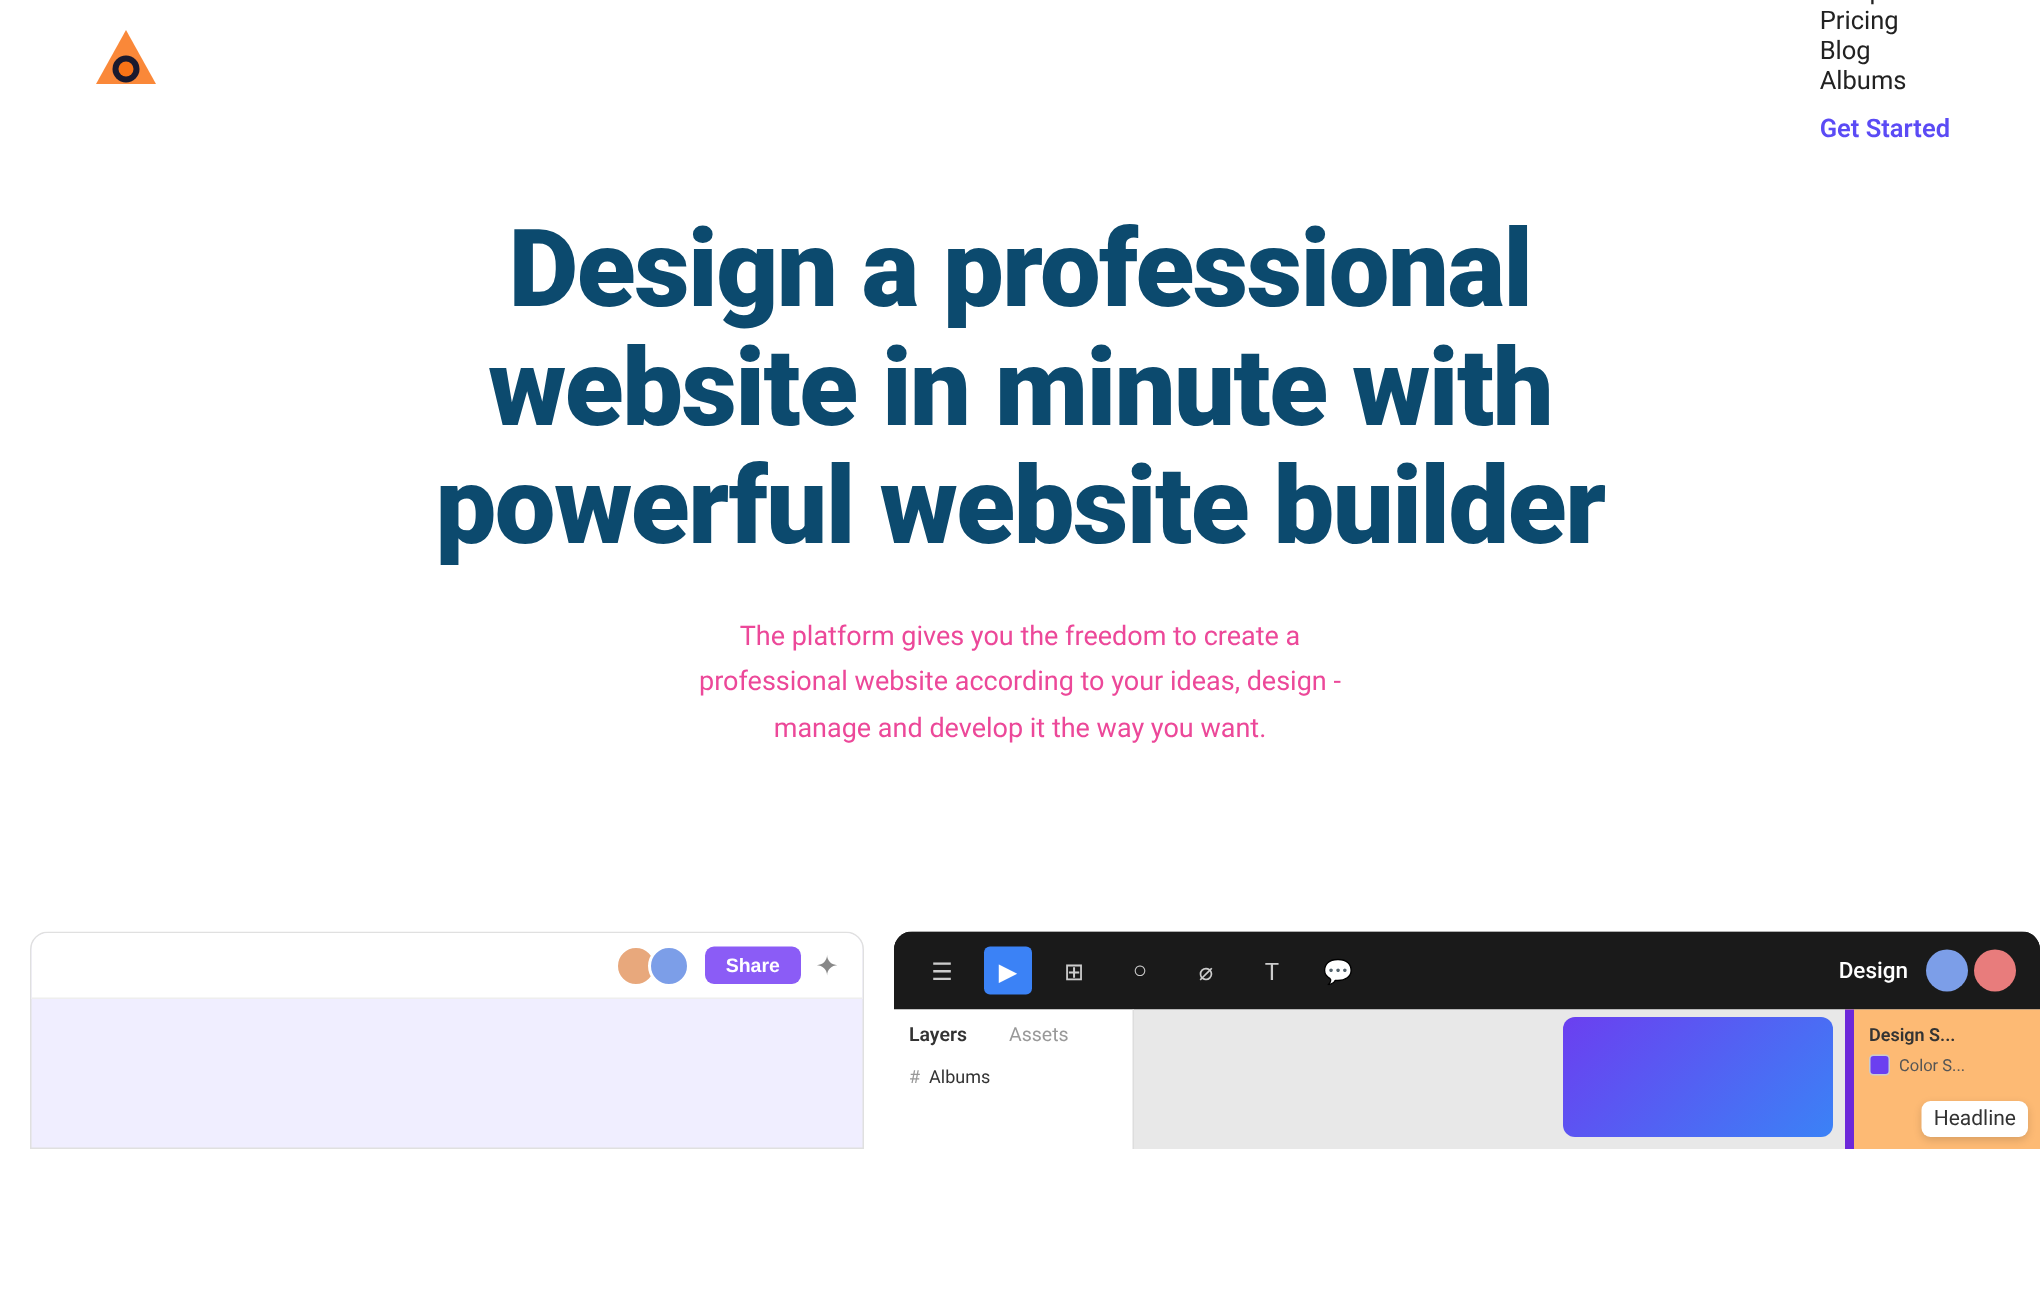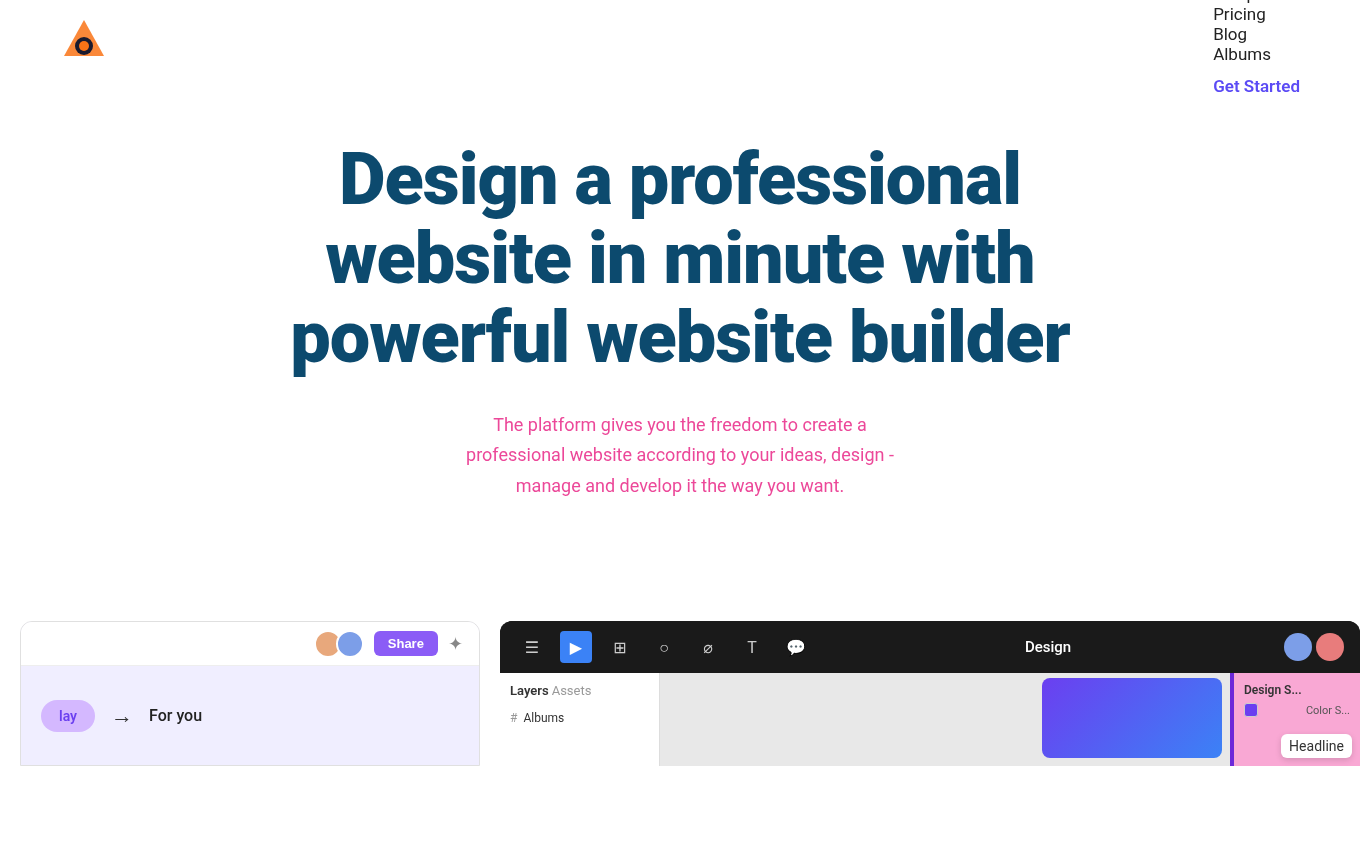--- a/index.html
+++ b/index.html
@@ -102,21 +102,21 @@
     .screenshots-section {
       display: flex;
       width: 100%;
       height: 165px;
       overflow: hidden;
       position: relative;
       margin-top: 20px;
     }
 
     .screenshot-left {
-      width: 460px;
+      width: 556px;
       height: 145px;
       background: #f0eeff;
       border-radius: 12px 12px 0 0;
       margin-left: 20px;
       position: relative;
       overflow: hidden;
       border: 1px solid #e0e0e0;
       flex-shrink: 0;
     }
 
@@ -229,21 +229,21 @@
       cursor: pointer;
     }
 
     .ss-toolbar-icon.active {
       background: #3b82f6;
       color: white;
     }
 
     .ss-design-label {
       flex: 1;
-      text-align: center;
+      text-align: right;
       color: #ffffff;
       font-size: 15px;
       font-weight: 500;
     }
 
     .ss-right-avatars {
       display: flex;
       gap: 4px;
       align-items: center;
     }
@@ -270,21 +270,21 @@
 
     .ss-layers-panel {
       width: 160px;
       background: #ffffff;
       border-right: 1px solid #ddd;
       padding: 10px;
     }
 
     .ss-layers-tabs {
       display: flex;
-      gap: 3px;
+      gap: 28px;
       margin-bottom: 10px;
     }
 
     .ss-layers-tab {
       font-size: 13px;
       color: #333;
       font-weight: 600;
       cursor: pointer;
     }
 
@@ -318,39 +318,38 @@
     .ss-canvas-card {
       width: 180px;
       height: 80px;
       background: linear-gradient(135deg, #6b3ff0, #3b82f6);
       border-radius: 8px;
       position: relative;
     }
 
     .ss-right-panel {
       width: 130px;
-      background: #f9a8d4;
-      border-left: 4px solid #6d28d9;
+      background: #fdba74;
+      border-left: 6px solid #6d28d9;
       padding: 10px;
     }
 
     .ss-design-section-title {
       font-size: 12px;
       font-weight: 600;
       color: #333;
       margin-bottom: 6px;
     }
 
     .ss-color-row {
       display: flex;
       align-items: center;
       gap: 6px;
       font-size: 11px;
       color: #555;
-      justify-content: space-between;
     }
 
     .ss-color-swatch {
       width: 14px;
       height: 14px;
       border-radius: 3px;
       background: #6b3ff0;
       border: 1px solid #ccc;
     }
 
@@ -397,25 +396,20 @@
 
   <div class="screenshot-left">
     <div class="ss-left-bar">
       <div class="ss-avatar-group">
         <div class="ss-avatar ss-avatar-1"></div>
         <div class="ss-avatar ss-avatar-2"></div>
       </div>
       <button class="ss-share-btn">Share</button>
       <span class="ss-star-icon">✦</span>
     </div>
-    <div class="ss-left-content">
-      <span class="ss-pill">lay</span>
-      <span class="ss-arrow">→</span>
-      <span class="ss-for-you">For you</span>
-    </div>
   </div>
 
   <div class="screenshot-right">
     <div class="ss-right-toolbar">
 
       <div class="ss-toolbar-icon">☰</div>
 
       <div class="ss-toolbar-icon active">▶</div>
 
       <div class="ss-toolbar-icon">⊞</div>

